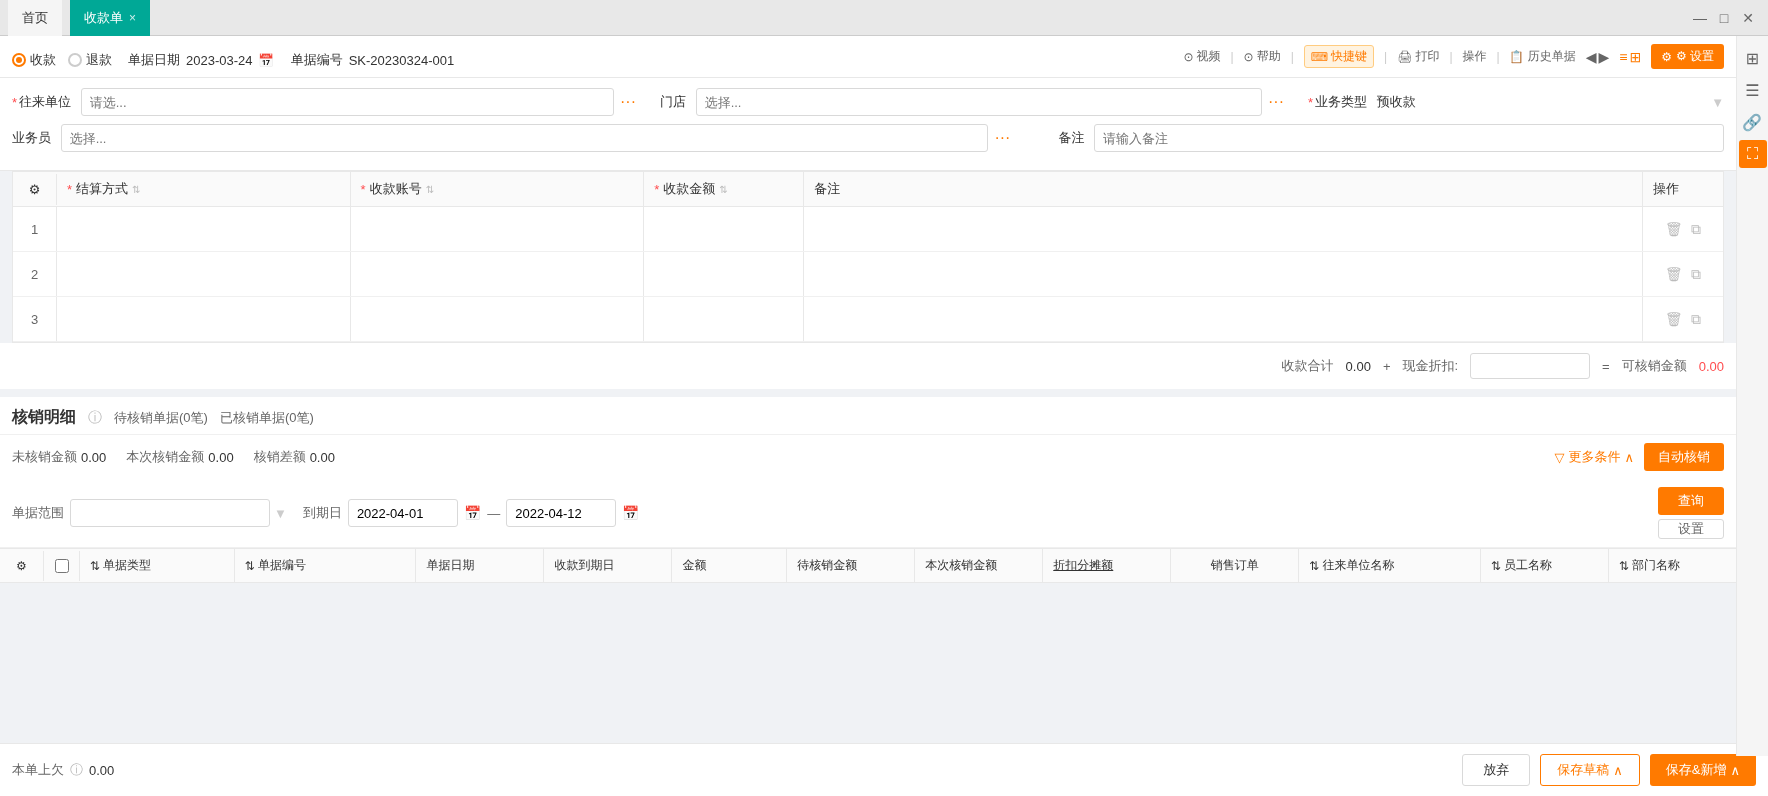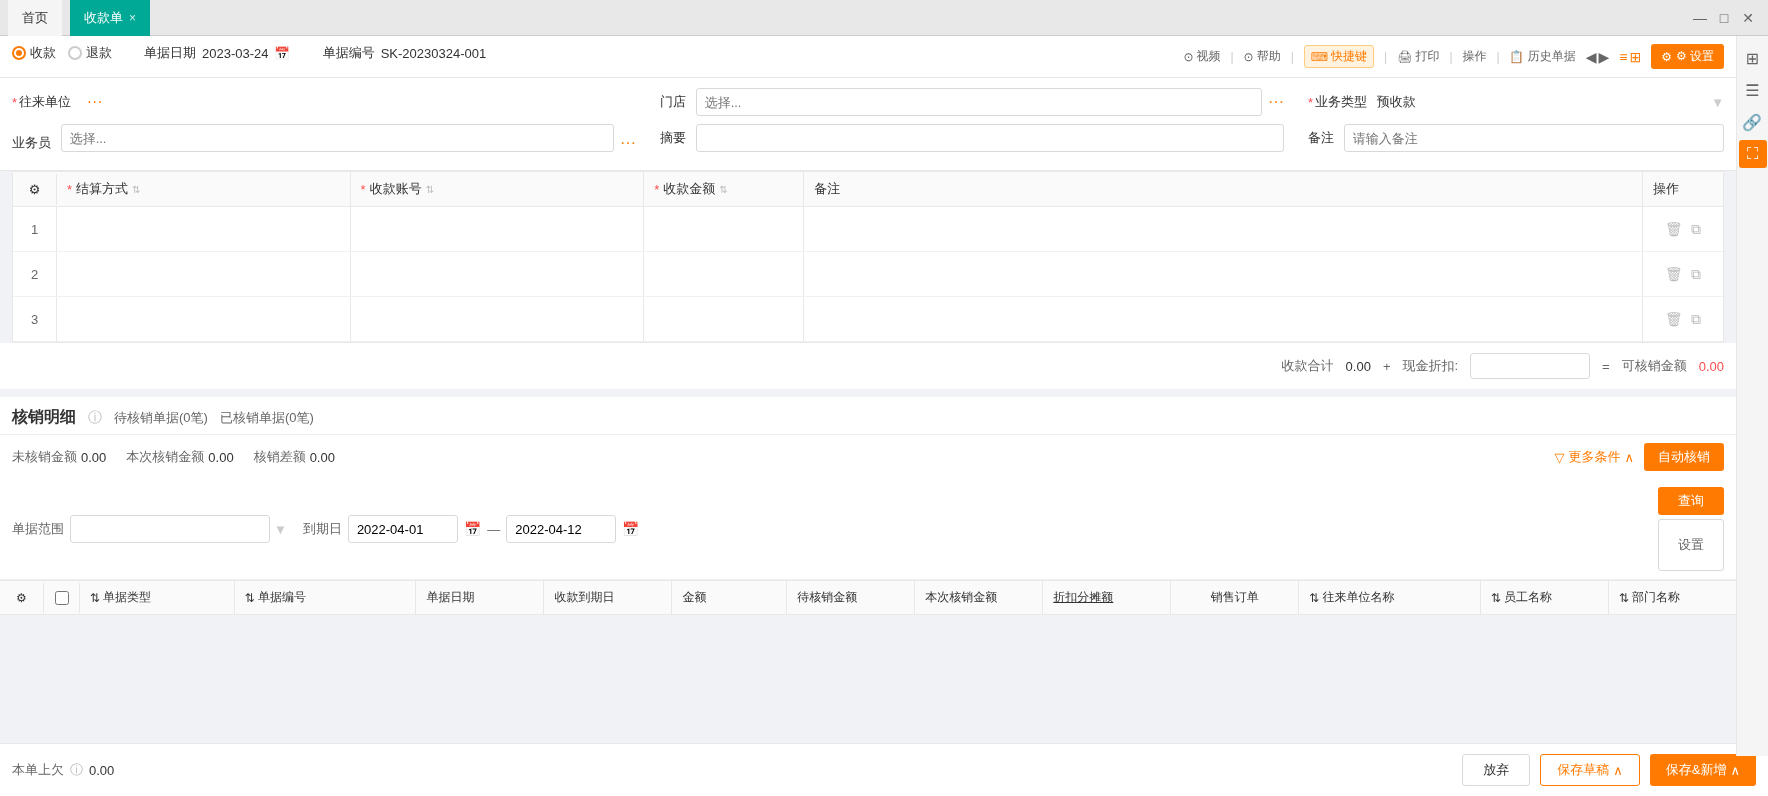--- a/index.html
+++ b/index.html
@@ -8,21 +8,21 @@
     
     .tab-bar { display: flex; align-items: center; background: #e8e8e8; height: 36px; border-bottom: 1px solid #ccc; }
     .tab-item { padding: 0 14px; height: 36px; line-height: 36px; cursor: pointer; font-size: 13px; color: #333; margin-left: 8px; }
     .tab-item.home { background: #f5f5f5; color: #333; }
     .tab-item.active { background: #00a896; color: #fff; display: flex; align-items: center; gap: 6px; }
     .tab-close { font-size: 12px; cursor: pointer; opacity: 0.8; }
     .tab-bar-right { margin-left: auto; display: flex; align-items: center; gap: 8px; padding-right: 12px; }
     .win-btn { width: 16px; height: 16px; display: flex; align-items: center; justify-content: center; cursor: pointer; font-size: 14px; color: #666; }
     
     
-    .top-toolbar { display: flex; align-items: flex-start; padding: 8px 12px; background: #fff; border-bottom: 1px solid #e8e8e8; gap: 32px; }
+    .top-toolbar { display: flex; align-items: flex-end; padding: 8px 12px; background: #fff; border-bottom: 1px solid #e8e8e8; gap: 16px; }
     .radio-group { display: flex; gap: 12px; align-items: center; }
     .radio-label { display: flex; align-items: center; gap: 4px; cursor: pointer; font-size: 13px; }
     .radio-dot { width: 14px; height: 14px; border-radius: 50%; border: 2px solid #ccc; display: flex; align-items: center; justify-content: center; }
     .radio-dot.selected { border-color: #ff7a00; }
     .radio-dot.selected::after { content: ''; width: 6px; height: 6px; border-radius: 50%; background: #ff7a00; }
     .toolbar-field { display: flex; align-items: center; gap: 6px; font-size: 13px; }
     .toolbar-field label { color: #333; white-space: nowrap; }
     .toolbar-field .value { color: #333; font-weight: 500; }
     .calendar-icon { color: #ff7a00; cursor: pointer; }
     .toolbar-right { margin-left: auto; display: flex; align-items: center; gap: 10px; font-size: 12px; color: #666; }
@@ -104,21 +104,21 @@
     .filter-field { display: flex; align-items: center; gap: 6px; }
     .filter-label { color: #666; font-size: 13px; }
     .filter-select { display: flex; align-items: center; gap: 4px; }
     .filter-select-input { width: 200px; height: 28px; border: 1px solid #d9d9d9; border-radius: 3px; padding: 0 8px; font-size: 13px; }
     .date-range { display: flex; align-items: center; gap: 6px; font-size: 13px; }
     .date-input { width: 110px; height: 28px; border: 1px solid #d9d9d9; border-radius: 3px; padding: 0 8px; font-size: 13px; }
     .date-sep { color: #666; }
     .cal-icon { color: #ff7a00; cursor: pointer; font-size: 14px; }
     .filter-right { margin-left: auto; display: flex; flex-direction: column; gap: 4px; }
     .query-btn { background: #ff7a00; color: #fff; border: none; padding: 5px 20px; border-radius: 3px; cursor: pointer; font-size: 13px; }
-    .settings-btn2 { background: #fff; color: #666; border: 1px solid #d9d9d9; padding: 16px 14px; border-radius: 3px; cursor: pointer; font-size: 13px; }
+    .settings-btn2 { background: #fff; color: #666; border: 1px solid #d9d9d9; padding: 0 14px; border-radius: 3px; cursor: pointer; font-size: 13px; }
     .bottom-table-header { display: flex; align-items: center; background: #fafafa; border-bottom: 1px solid #e8e8e8; border-top: 1px solid #e8e8e8; }
     .bth-cell { padding: 8px 10px; font-size: 12px; color: #333; border-right: 1px solid #e8e8e8; display: flex; align-items: center; gap: 3px; white-space: nowrap; }
     .bth-cell.settings { width: 44px; justify-content: center; }
     .bth-cell.checkbox { width: 36px; justify-content: center; }
     .checkbox-input { width: 14px; height: 14px; cursor: pointer; }
     .bth-cell.doc-type { flex: 1; min-width: 100px; }
     .bth-cell.doc-num { flex: 1.2; min-width: 140px; }
     .bth-cell.doc-date { flex: 0.8; min-width: 90px; }
     .bth-cell.due-date { flex: 0.8; min-width: 90px; }
     .bth-cell.amount { flex: 0.7; min-width: 80px; }
@@ -231,51 +231,47 @@
       </button>
     </div>
   </div>
 
   <div class="form-area">
     <div class="form-row">
       <div class="form-field" style="flex:1.5;">
         <span class="required">*</span>
         <label>往来单位</label>
         &nbsp;
+        <input class="form-input" type="text" placeholder="请选..." style="">
         <span class="more-btn">···</span>
       </div>
       <div class="field-divider"></div>
       <div class="form-field" style="flex:1.5;">
         <label>门店</label>
         &nbsp;
         <input class="form-input" type="text" placeholder="选择..." style="">
         <span class="more-btn">···</span>
       </div>
       <div class="field-divider"></div>
       <div class="form-field" style="flex:1;">
         <span class="required">*</span>
         <label>业务类型</label>
         &nbsp;
         <span class="business-type-val">预收款</span>
         <span class="select-arrow" style="margin-left:auto;">▼</span>
       </div>
     </div>
     <div class="form-row">
-      <div class="form-field" style="flex:1.5;align-items:flex-end;">
+      <div class="form-field" style="flex:1.5;">
         <label>业务员</label>
         &nbsp;
         <input class="form-input" type="text" placeholder="选择..." style="">
         <span class="more-btn">···</span>
       </div>
       <div class="field-divider"></div>
-      <div class="form-field" style="flex:1.5;">
-        <label>摘要</label>
-        &nbsp;
-        <input class="form-input" type="text" style="">
-      </div>
       <div class="field-divider"></div>
       <div class="form-field" style="flex:1;">
         <label>备注</label>
         &nbsp;
         <input class="form-input" type="text" placeholder="请输入备注" style="">
       </div>
     </div>
   </div>
 
   <div class="table-container">

